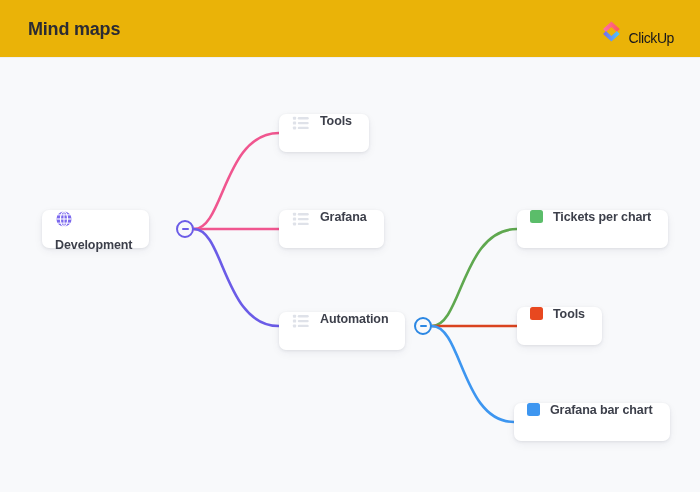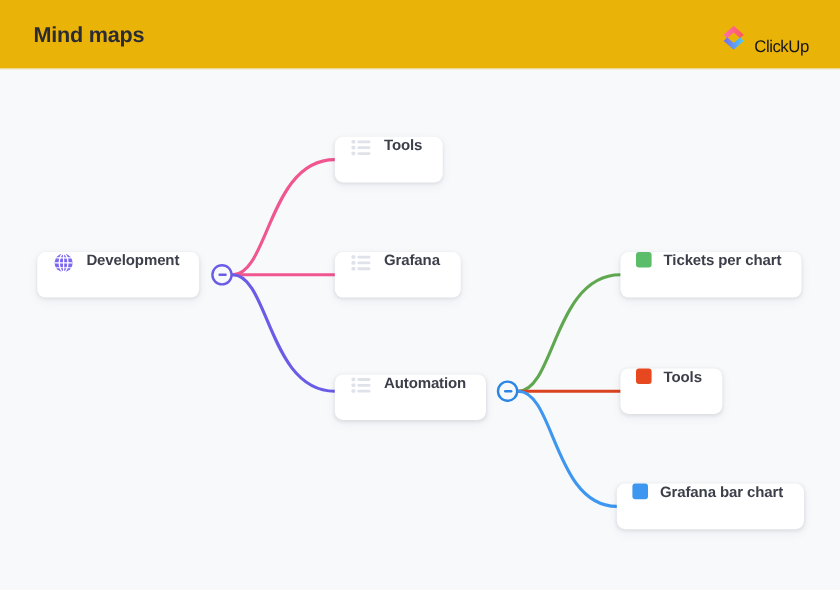--- a/index.html
+++ b/index.html
@@ -133,21 +133,21 @@
     width: 7px;
     height: 2px;
     border-radius: 1px;
     background: #6b5ce7;
     display: block;
   }
   .handle.blue { border-color: #2b87e3; }
   .handle.blue .bar { background: #2b87e3; }
 
   
-  #node-development { left: 31px;  top: 152px; }
+  #node-development { left: 42px;  top: 152px; flex-direction: column; }
   #node-tools       { left: 279px; top: 56px;  }
   #node-sprints     { left: 279px; top: 152px; }
   #node-automation  { left: 279px; top: 254px; }
   #node-tickets     { left: 517px; top: 152px; }
   #node-trial       { left: 517px; top: 249px; }
   #node-grafana     { left: 514px; top: 345px; }
 
   #handle-development { left: 176px; top: 162px; }
   #handle-automation  { left: 414px; top: 259px; }
 </style>

